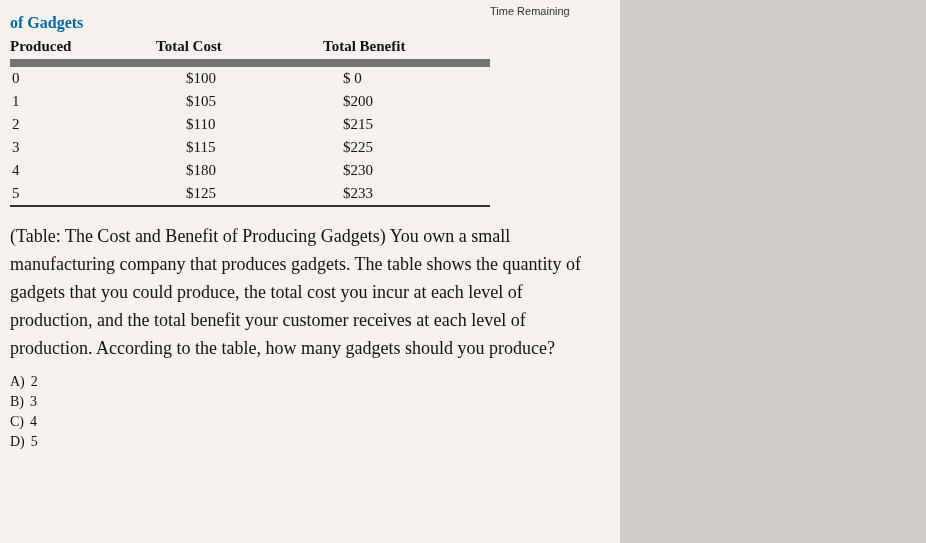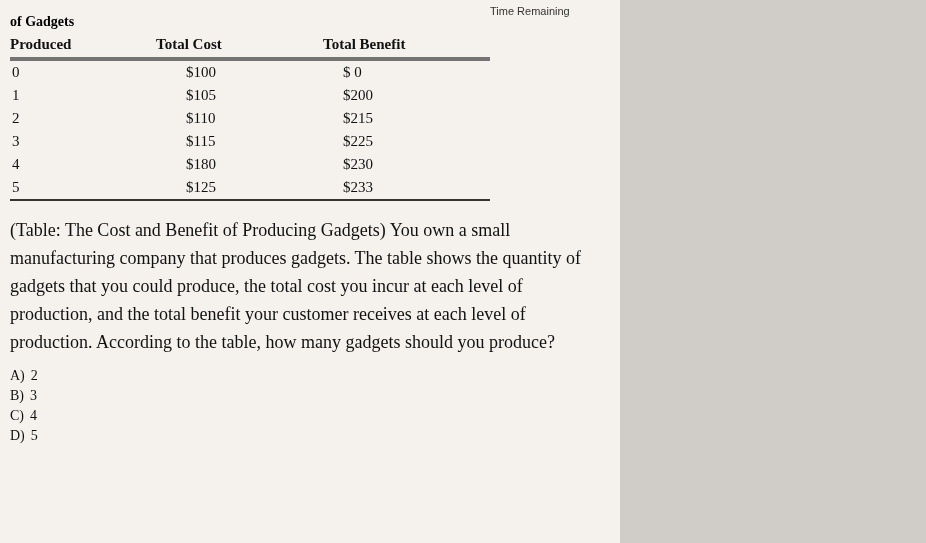--- a/index.html
+++ b/index.html
@@ -43,34 +43,34 @@
       font-size: 11px;
       color: #333;
       font-family: Arial, sans-serif;
     }
 
     .table-section {
       margin-top: 10px;
     }
 
     .table-title {
-      font-size: 14px;
+      font-size: 16px;
       font-weight: bold;
       margin-bottom: 2px;
-      color: #000000;
+      color: #0369a1;
     }
 
     table {
       border-collapse: collapse;
       width: 480px;
       margin-bottom: 16px;
     }
 
     table thead tr {
-      border-bottom: 4px solid #737373;
+      border-bottom: 8px solid #737373;
       margin-top: 40px;
     }
 
     table thead th {
       font-size: 15px;
       font-weight: bold;
       text-align: left;
       padding: 4px 10px 4px 0;
       color: #111;
     }

